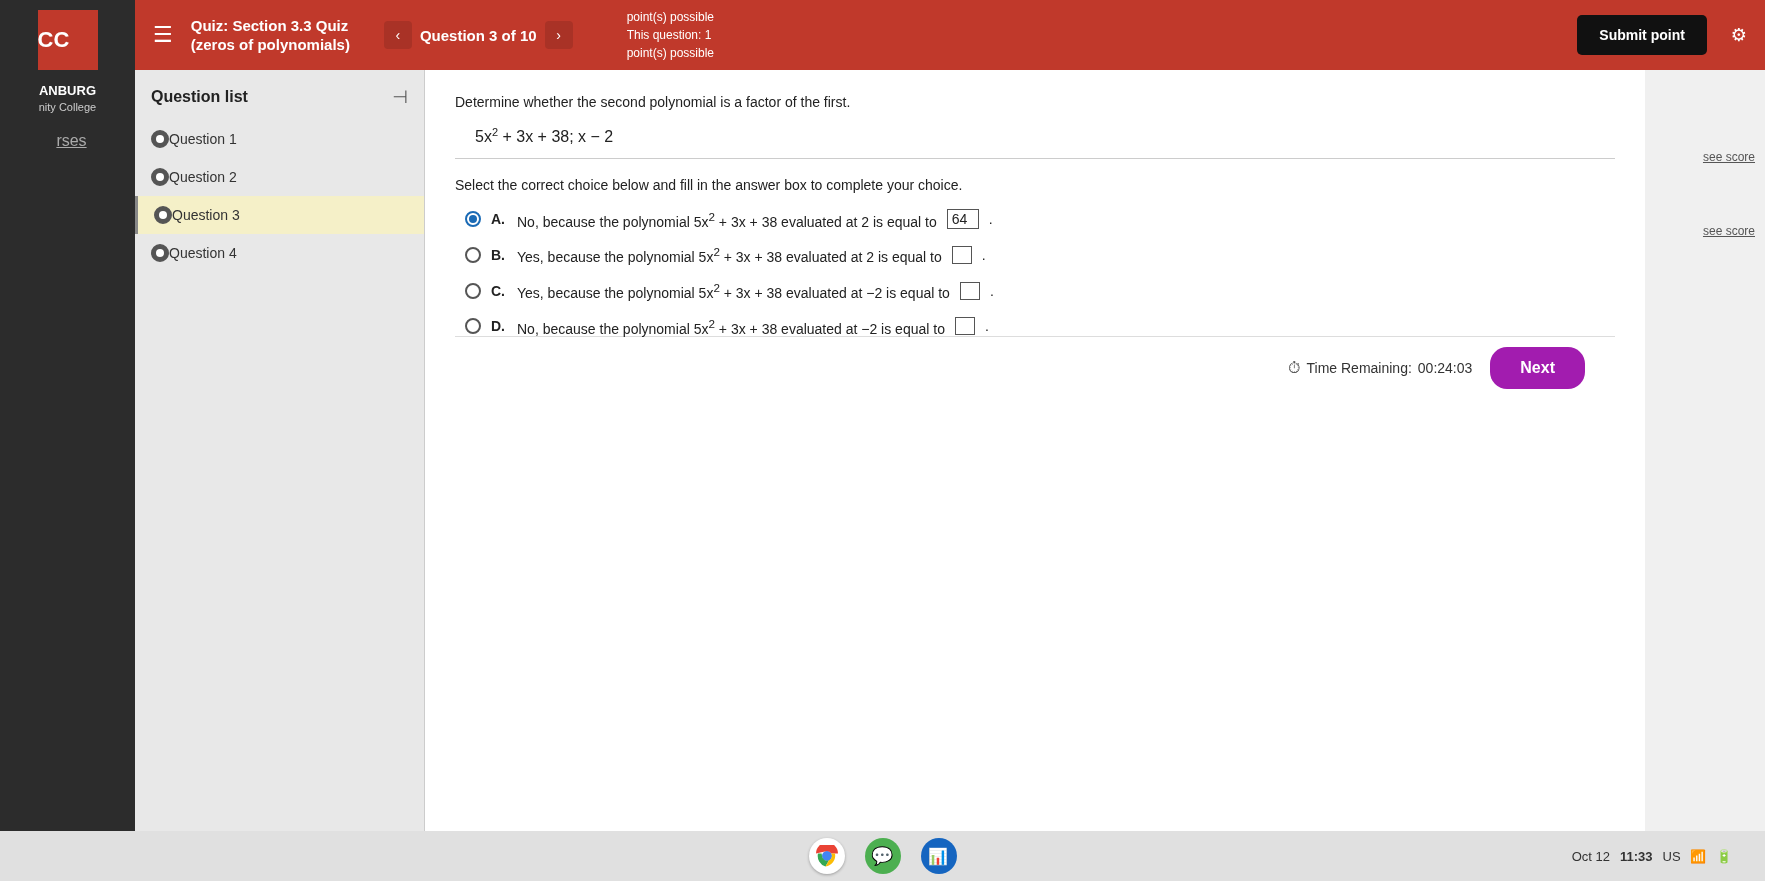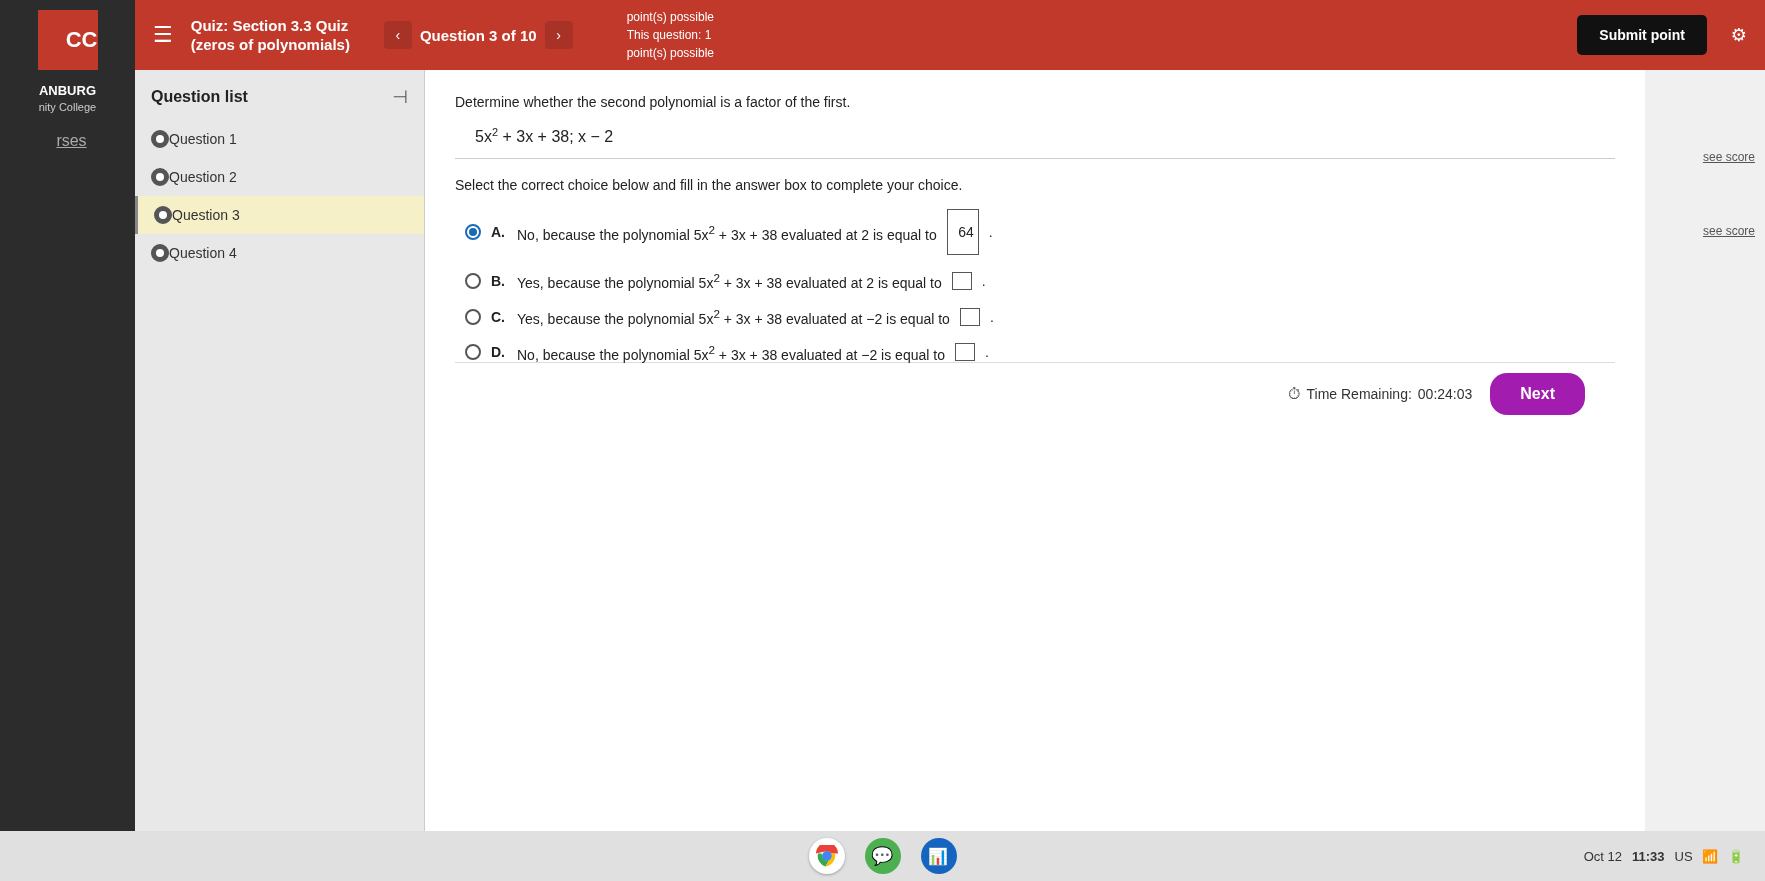--- a/index.html
+++ b/index.html
@@ -22,21 +22,21 @@
       align-items: center;
       padding-top: 10px;
       flex-shrink: 0;
     }
     .sidebar-logo {
       background: #c0392b;
       width: 60px;
       height: 60px;
       display: flex;
       align-items: center;
-      justify-content: flex-end;
+      justify-content: flex-start;
       color: white;
       font-size: 22px;
       font-weight: bold;
       margin-bottom: 8px;
     }
     .sidebar-brand {
       color: #ccc;
       font-size: 11px;
       text-align: center;
       line-height: 1.4;
@@ -297,22 +297,22 @@
       background: #1a6ab5;
     }
     .option-label {
       font-weight: bold;
       margin-right: 2px;
     }
     .answer-box {
       display: inline-block;
       border: 1px solid #555;
       min-width: 32px;
-      padding: 14px 4px;
-      text-align: right;
+      padding: 1px 4px;
+      text-align: left;
       font-size: 14px;
     }
     .answer-box-empty {
       display: inline-block;
       border: 1px solid #555;
       min-width: 20px;
       height: 18px;
       padding: 0 4px;
       text-align: center;
       font-size: 14px;
@@ -370,21 +370,21 @@
       align-items: center;
       justify-content: center;
       font-size: 20px;
       cursor: pointer;
     }
     .taskbar-icon.chrome { background: white; box-shadow: 0 1px 3px rgba(0,0,0,0.3); }
     .taskbar-icon.messages { background: #4caf50; }
     .taskbar-icon.slides { background: #1565c0; }
     .taskbar-right {
       position: absolute;
-      right: 20px;
+      right: 32px;
       display: flex;
       align-items: center;
       gap: 10px;
       font-size: 13px;
       color: #333;
     }
     .taskbar-time { font-weight: bold; }
   </style>
 </head>
 <body>

